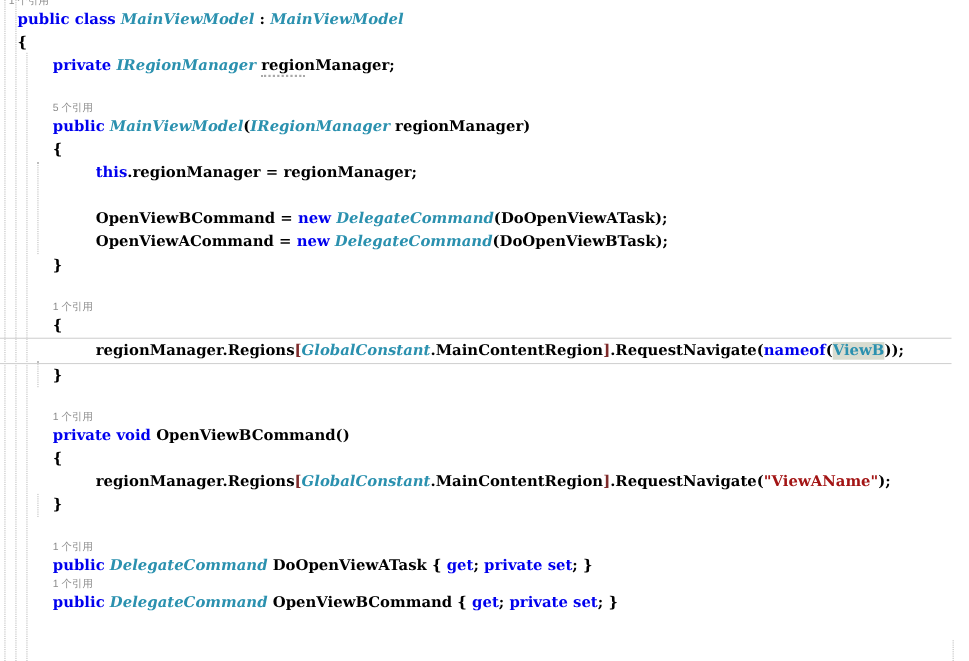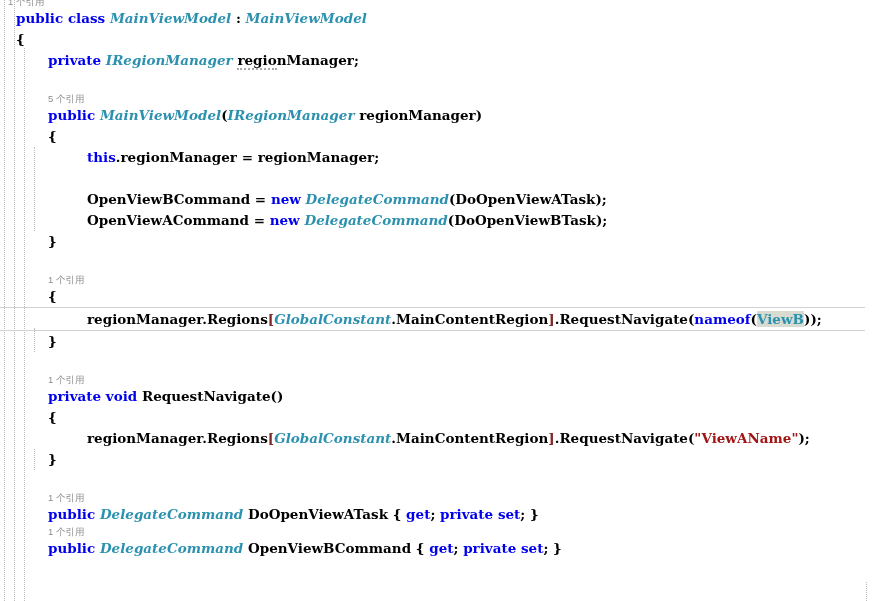--- a/index.html
+++ b/index.html
@@ -86,21 +86,21 @@
       <div class="line i2"><span class="pl">OpenViewBCommand = </span><span class="kw">new</span><span class="pl"> </span><span class="ty">DelegateCommand</span><span class="pl">(DoOpenViewATask);</span></div>
       <div class="line i2"><span class="pl">OpenViewACommand = </span><span class="kw">new</span><span class="pl"> </span><span class="ty">DelegateCommand</span><span class="pl">(DoOpenViewBTask);</span></div>
       <div class="line i1"><span class="pl">}</span></div>
       <div class="blank"></div>
       <div class="codelens i1"><span class="cl">1 个引用</span></div>
       <div class="line i1"><span class="pl">{</span></div>
       <div class="line i2 current"><span class="pl">regionManager.Regions</span><span class="br">[</span><span class="ty">GlobalConstant</span><span class="pl">.MainContentRegion</span><span class="br">]</span><span class="pl">.RequestNavigate(</span><span class="kw">nameof</span><span class="pl">(</span><span class="hl">ViewB</span><span class="pl">));</span></div>
       <div class="line i1"><span class="pl">}</span></div>
       <div class="blank"></div>
       <div class="codelens i1"><span class="cl">1 个引用</span></div>
-      <div class="line i1"><span class="kw">private</span><span class="pl"> </span><span class="kw">void</span><span class="pl"> RequestNavigate()</span></div>
+      <div class="line i1"><span class="kw">private</span><span class="pl"> </span><span class="kw">void</span><span class="pl"> OpenViewBCommand()</span></div>
       <div class="line i1"><span class="pl">{</span></div>
       <div class="line i2"><span class="pl">regionManager.Regions</span><span class="br">[</span><span class="ty">GlobalConstant</span><span class="pl">.MainContentRegion</span><span class="br">]</span><span class="pl">.RequestNavigate(</span><span class="st">"ViewAName"</span><span class="pl">);</span></div>
       <div class="line i1"><span class="pl">}</span></div>
       <div class="blank"></div>
       <div class="codelens i1"><span class="cl">1 个引用</span></div>
       <div class="line i1"><span class="kw">public</span><span class="pl"> </span><span class="ty">DelegateCommand</span><span class="pl"> DoOpenViewATask { </span><span class="kw">get</span><span class="pl">; </span><span class="kw">private</span><span class="pl"> </span><span class="kw">set</span><span class="pl">; }</span></div>
       <div class="codelens i1"><span class="cl">1 个引用</span></div>
       <div class="line i1"><span class="kw">public</span><span class="pl"> </span><span class="ty">DelegateCommand</span><span class="pl"> OpenViewBCommand { </span><span class="kw">get</span><span class="pl">; </span><span class="kw">private</span><span class="pl"> </span><span class="kw">set</span><span class="pl">; }</span></div>
     </div>
 </div>

